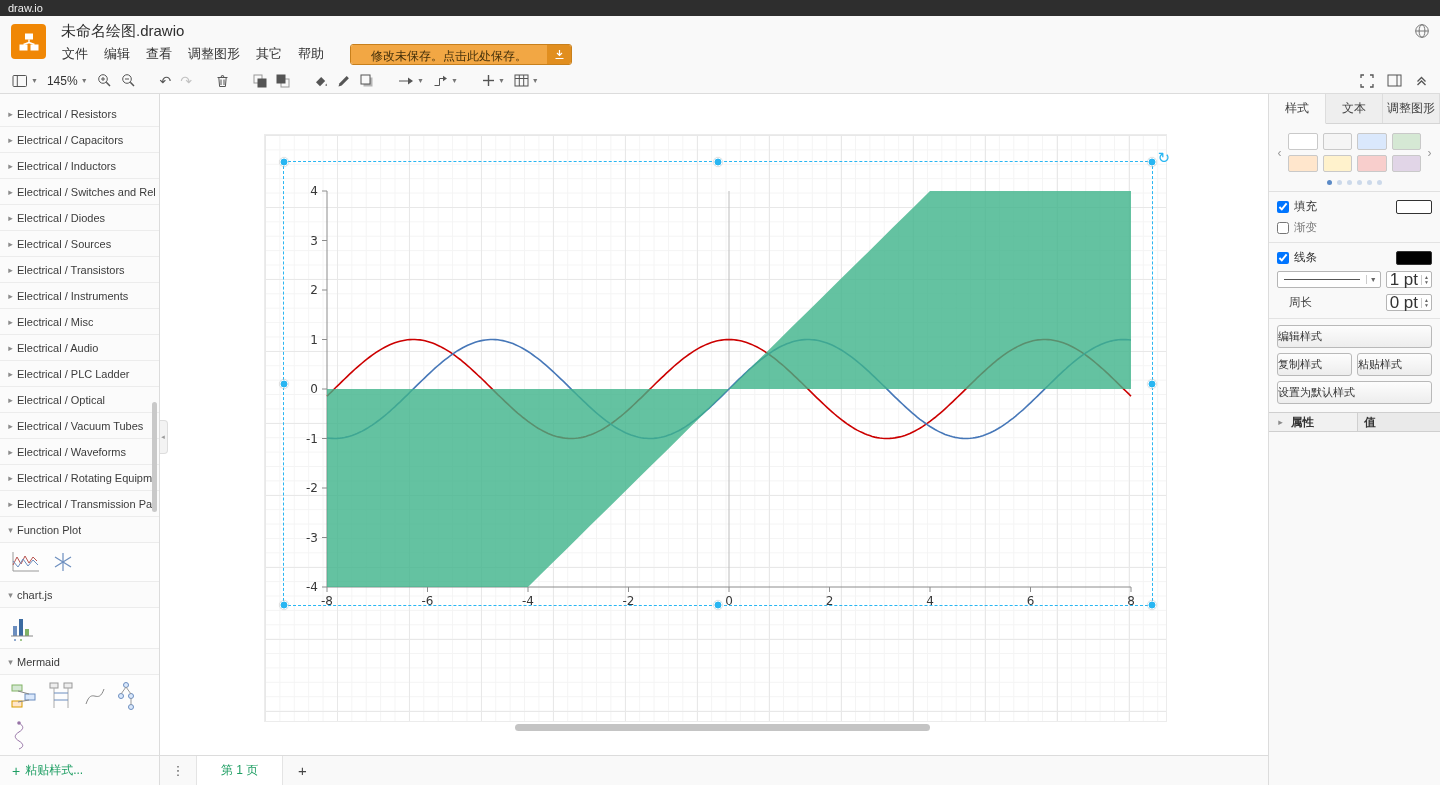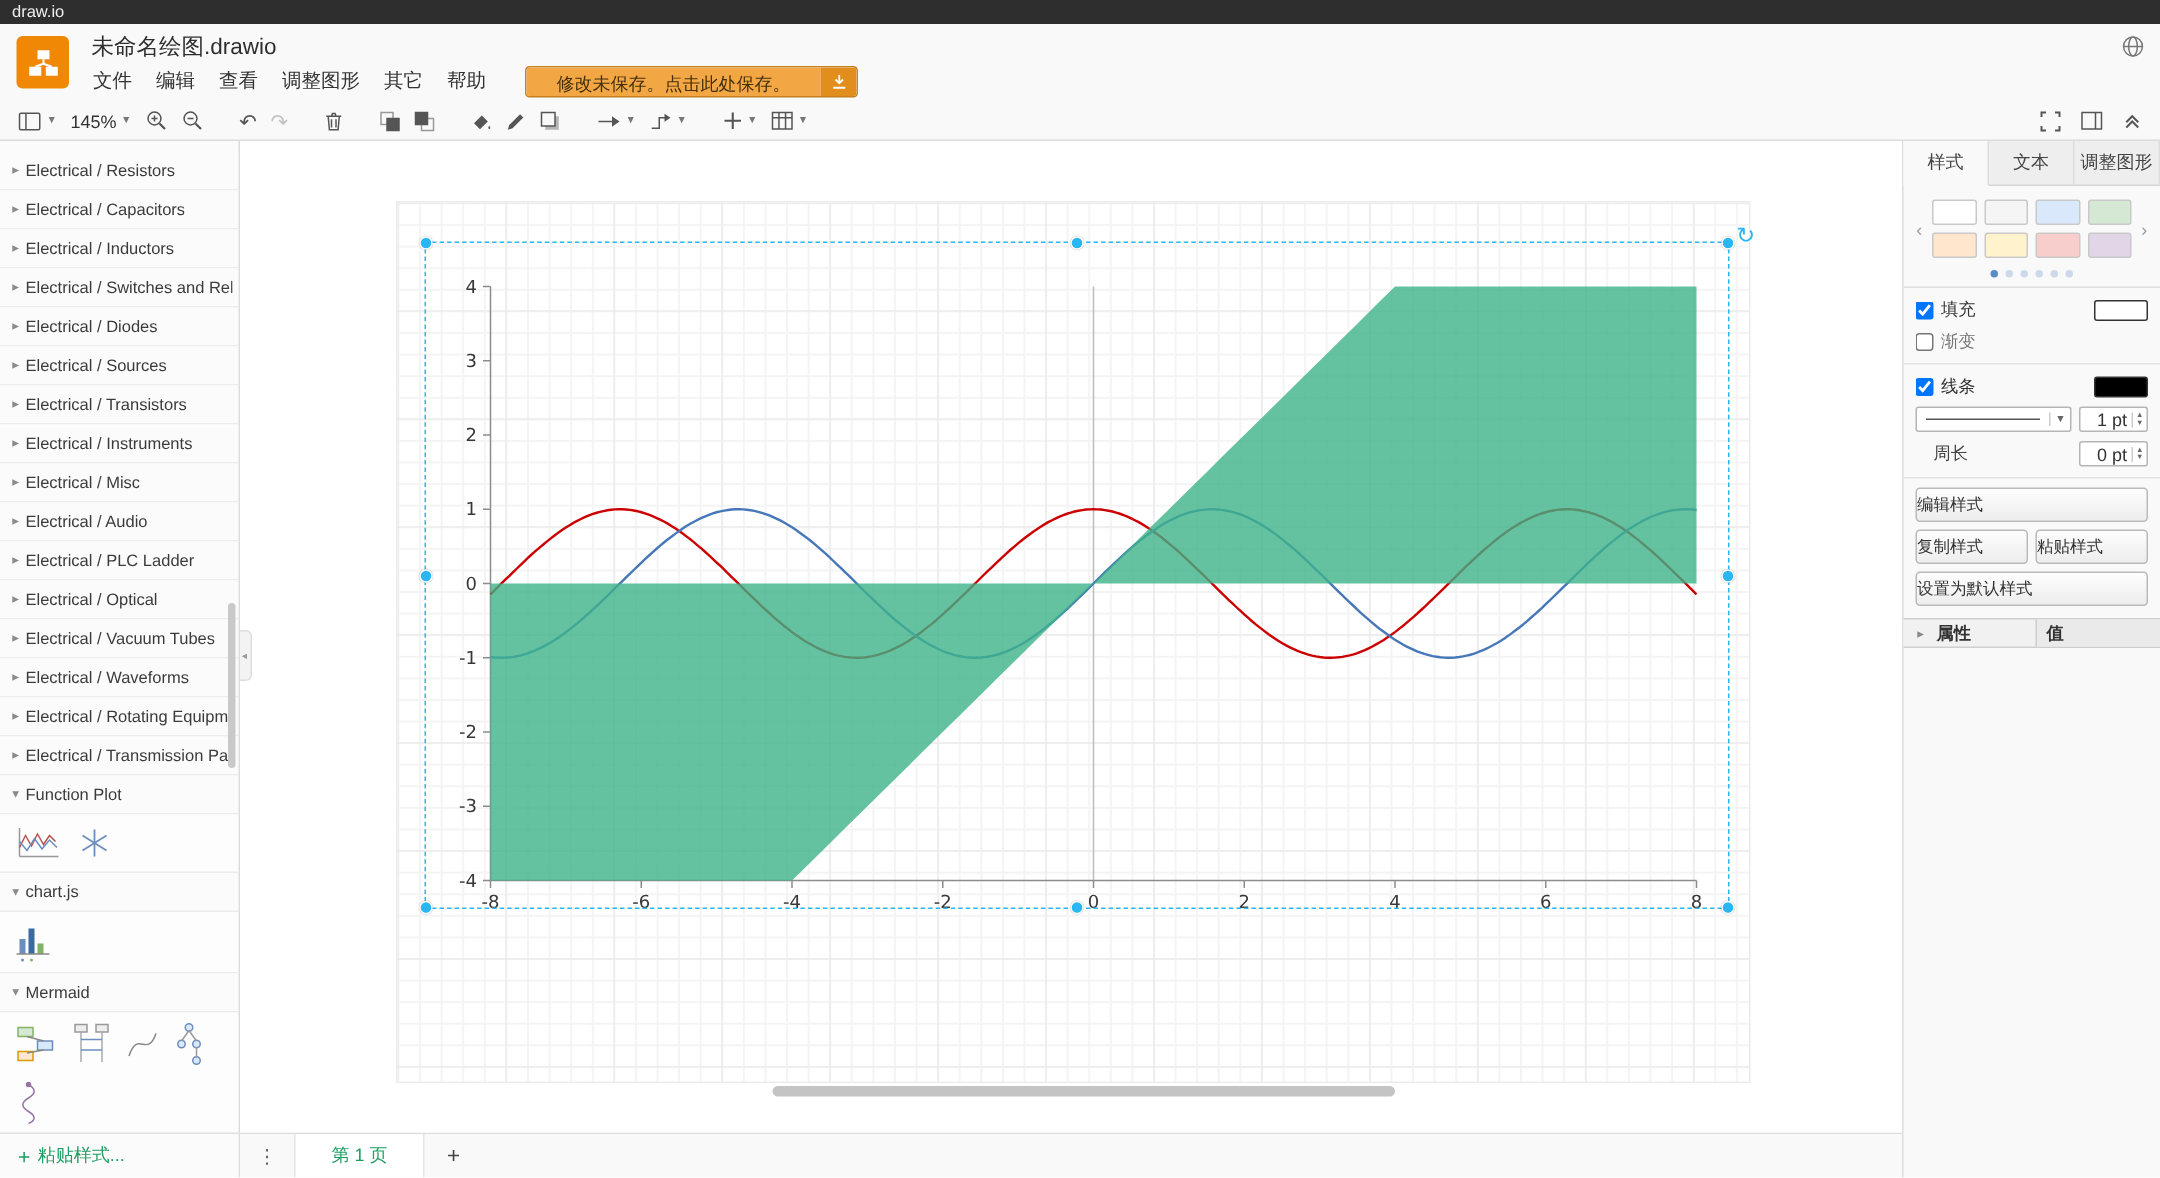--- a/index.html
+++ b/index.html
@@ -89,21 +89,21 @@
 .swatch{height:17px;border-radius:2px;border:1px solid #c9c9c9;cursor:pointer}
 .sw-dots{display:flex;justify-content:center;gap:5px;margin-top:8px}
 .sw-dot{width:5px;height:5px;border-radius:50%;background:#ccd9ea;cursor:pointer}
 .sw-dot.active{background:#5b8ac6}
 .fmt-group{border-bottom:1px solid #e3e3e3;padding:4px 0}
 .fmt-row{display:flex;align-items:center;padding:3px 8px;gap:5px}
 .fmt-row input[type=checkbox]{width:12px;height:12px}
 .color-chip{width:36px;height:14px;border:1px solid #333;border-radius:2px;margin-left:auto;background:#fff}
 .color-chip.black{background:#000}
 .numbox{display:flex;align-items:center;border:1px solid #b5b5b5;background:#fff;height:17px;margin-left:auto;border-radius:2px}
-.nv{font-size:12px;padding:0 3px;min-width:34px;text-align:right}
+.nv{font-size:17px;padding:0 3px;min-width:34px;text-align:right}
 .steps{display:flex;flex-direction:column;font-size:5px;color:#666;line-height:5px;padding:0 2px;border-left:1px solid #ccc;cursor:pointer}
 .linestyle{display:flex;align-items:center;border:1px solid #b5b5b5;background:#fff;height:17px;flex:1;border-radius:2px}
 .linestyle .ln{flex:1;height:1px;background:#555;margin:0 6px}
 .linestyle .dd{border-left:1px solid #ccc;font-size:7px;color:#666;padding:1px 3px}
 .indent-label{padding-left:12px;color:#444}
 .btns{padding:6px 8px 8px;display:flex;flex-direction:column;gap:5px}
 .btn-row{display:flex;gap:5px}
 .fmt-btn{flex:1;border:1px solid #b9b9b9;background:linear-gradient(#fdfdfd,#ededed);border-radius:3px;font-size:11px;color:#333;text-align:left;padding:3px 0;cursor:pointer;white-space:nowrap}
 .props-head{display:flex;border-top:1px solid #cfcfcf;border-bottom:1px solid #cfcfcf;background:#f1f1f1;height:20px;align-items:center;font-weight:bold}
 .props-head .p1{flex:1.1;padding-left:5px;display:flex;gap:4px;align-items:center}

